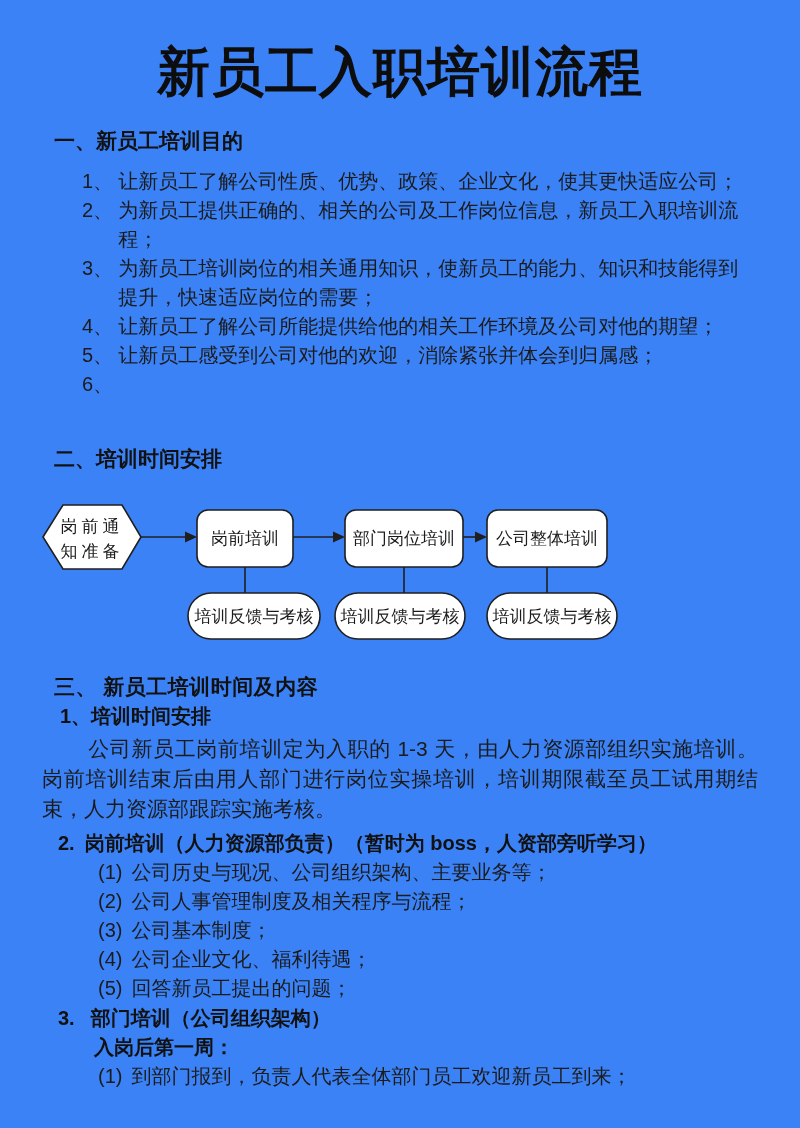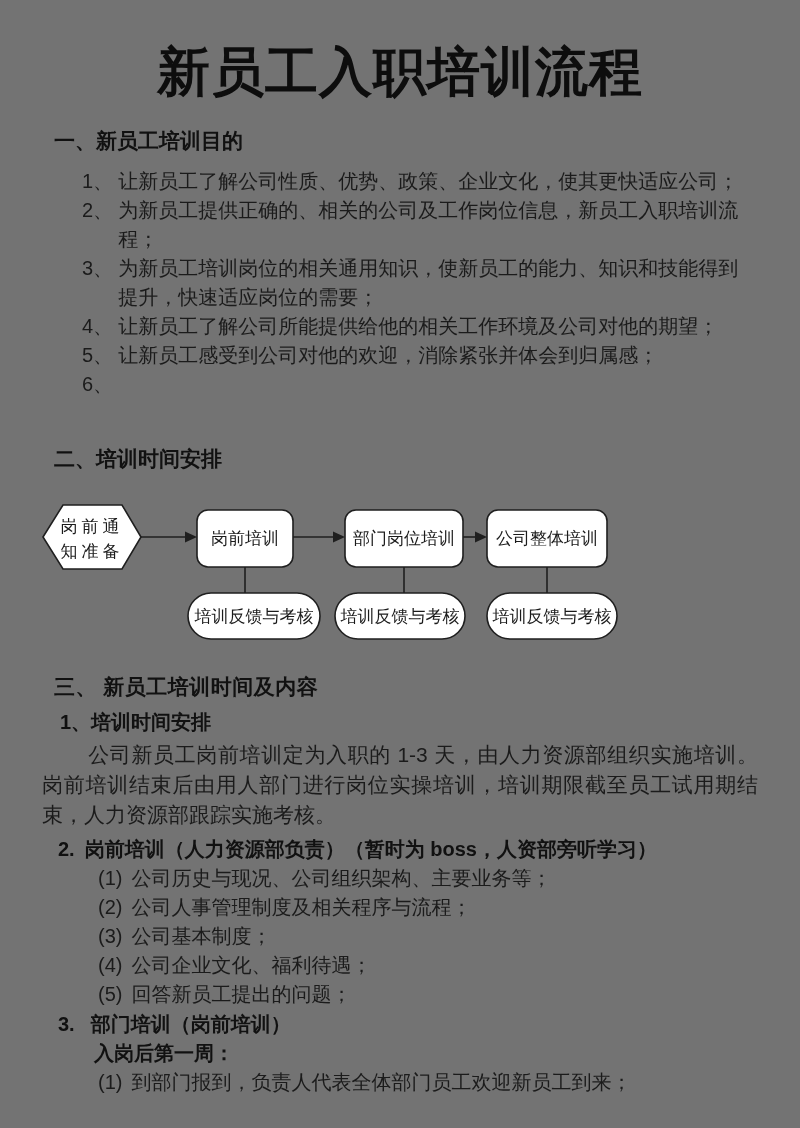--- a/index.html
+++ b/index.html
@@ -2,21 +2,21 @@
 <html><head>
 <meta charset="utf-8">
 <style>
   * { box-sizing: border-box; }
   html, body { margin: 0; padding: 0; background: #ffffff; }
   .page {
     position: relative;
     width: 800px;
     height: 1128px;
     margin: 0 auto;
-    background: #737373;
+    background: #3b82f6;
     color: #1b1b1b;
     font-family: "Liberation Sans", "DejaVu Sans", sans-serif;
     padding: 28px 42px 0 42px;
     overflow: hidden;
   }
   .title {
     font-size: 53px;
     font-weight: 900;
     text-align: center;
     margin: 14px 0 0 0;
@@ -49,21 +49,21 @@
 
   .flowchart-wrap { margin-top: 20px; height: 166px; }
 
   .h3 {
     font-size: 20px;
     font-weight: 800;
     margin: 0;
     line-height: 29px;
     color: #111;
   }
-  .h3-time { margin-top: 7px; padding-left: 18px; }
+  .h3-time { margin-top: 1px; padding-left: 18px; }
   .h3-num  { display: flex; padding-left: 16px; }
   .h3-num .hnum { margin-right: 10px; }
   .h3-pre  { margin-top: 5px; }
   .h3-dept { margin-top: 1px; }
   .h3-dept .hnum { margin-right: 16px; }
   .h3-week { margin-top: 0; padding-left: 52px; }
 
   .para {
     margin: 3px 0 0 0;
     font-size: 21px;
@@ -182,21 +182,21 @@
       <span class="txt">公司企业文化、福利待遇；</span>
     </div>
     <div class="li">
       <span class="num">(5)</span>
       <span class="txt">回答新员工提出的问题；</span>
     </div>
   </div>
 
   <h3 class="h3 h3-num h3-dept">
     <span class="hnum">3.</span>
-    <span>部门培训（岗前培训）</span>
+    <span>部门培训（公司组织架构）</span>
   </h3>
   <h3 class="h3 h3-week">入岗后第一周：</h3>
   <div class="sub-list">
     <div class="li">
       <span class="num">(1)</span>
       <span class="txt">到部门报到，负责人代表全体部门员工欢迎新员工到来；</span>
     </div>
   </div>
 
 </div>

